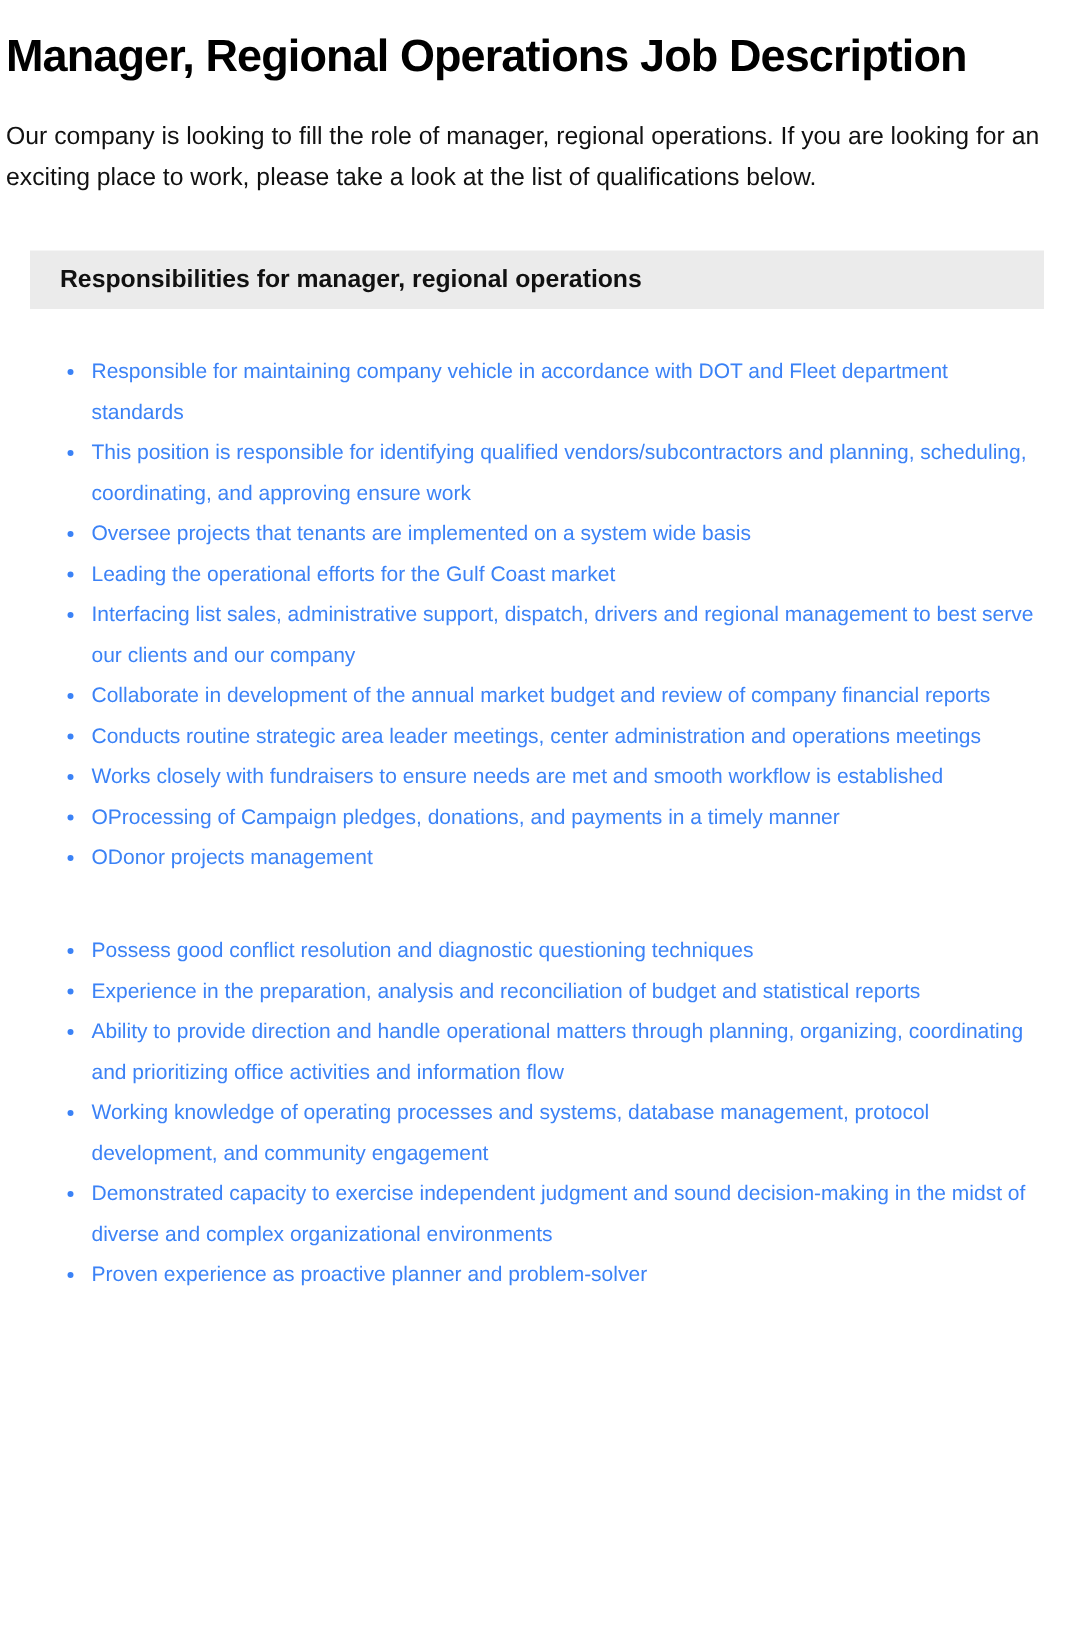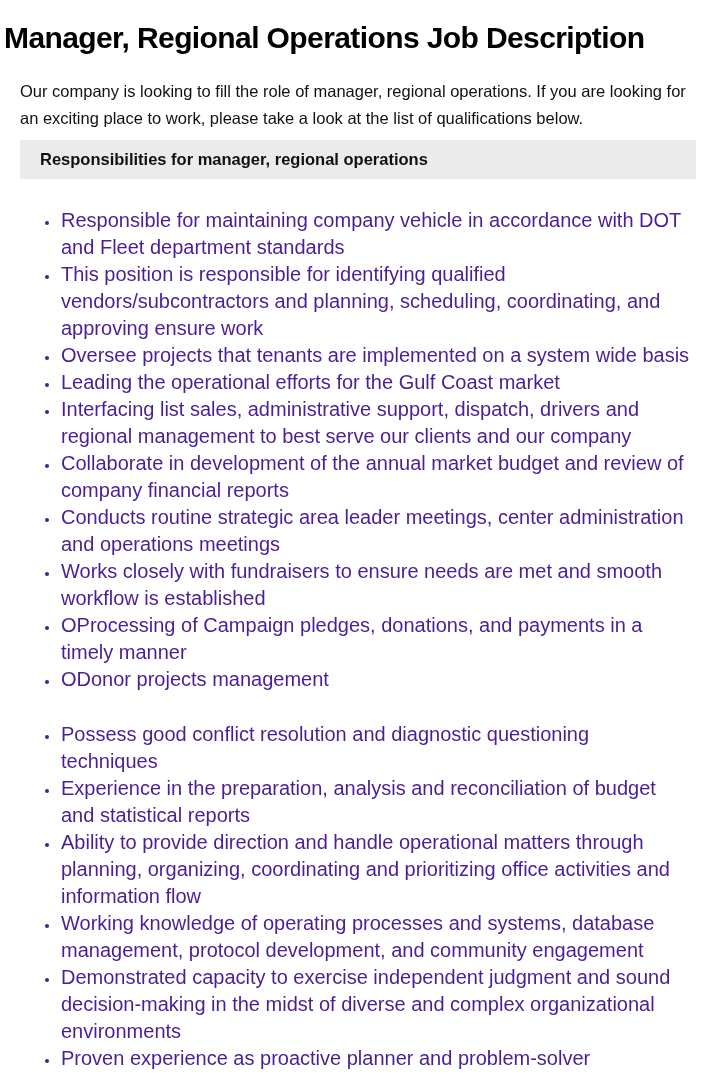--- a/index.html
+++ b/index.html
@@ -13,45 +13,45 @@
   .page-title {
     font-size: 30px;
     font-weight: bold;
     letter-spacing: -0.6px;
     line-height: 36px;
     padding: 20px 4px 0 4px;
     color: #000000;
     white-space: nowrap;
   }
   .intro {
-    margin: 22px 26px 0 20px;
+    margin: 22px 26px 0 4px;
     font-size: 16.5px;
     line-height: 27px;
     color: #111111;
   }
-  .section { margin-top: 8px; }
+  .section { margin-top: 35px; }
   .section-header {
     background: #ebebeb;
     margin: 0 24px 0 20px;
     padding: 10px 10px 10px 20px;
     font-size: 16.5px;
     font-weight: bold;
     line-height: 19px;
     color: #111111;
   }
   ul.bullets {
     margin: 28px 30px 0 20px;
     padding-left: 40px;
     max-width: 672px;
     list-style: disc outside;
   }
   ul.bullets li {
-    font-size: 20px;
+    font-size: 14px;
     line-height: 27px;
-    color: #4c1d95;
+    color: #3b82f6;
     padding-left: 1px;
   }
   ul.bullets li::marker { font-size: 13px; }
 </style>
 </head>
 <body>
 
 <h1 class="page-title">Manager, Regional Operations Job Description</h1>
 
 <p class="intro">Our company is looking to fill the role of manager, regional operations. If you are looking for an exciting place to work, please take a look at the list of qualifications below.</p>

